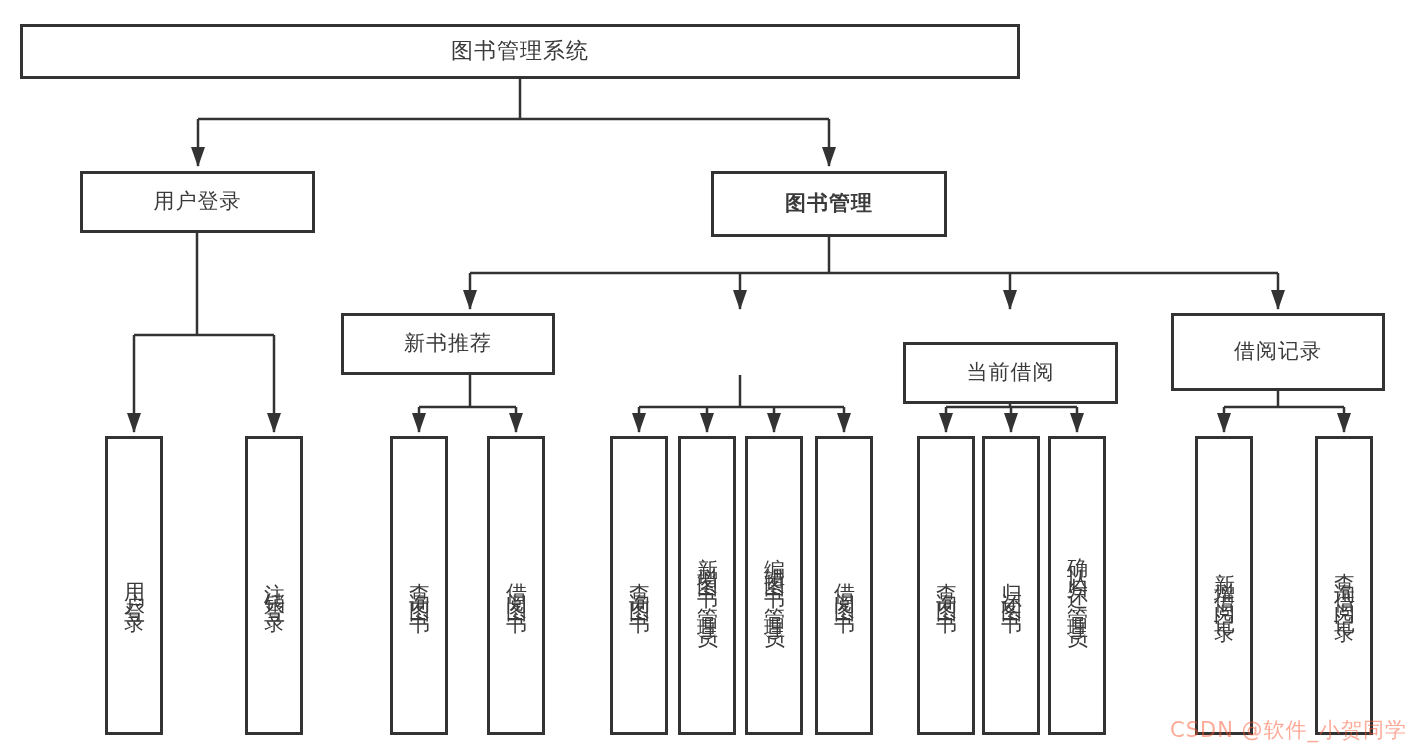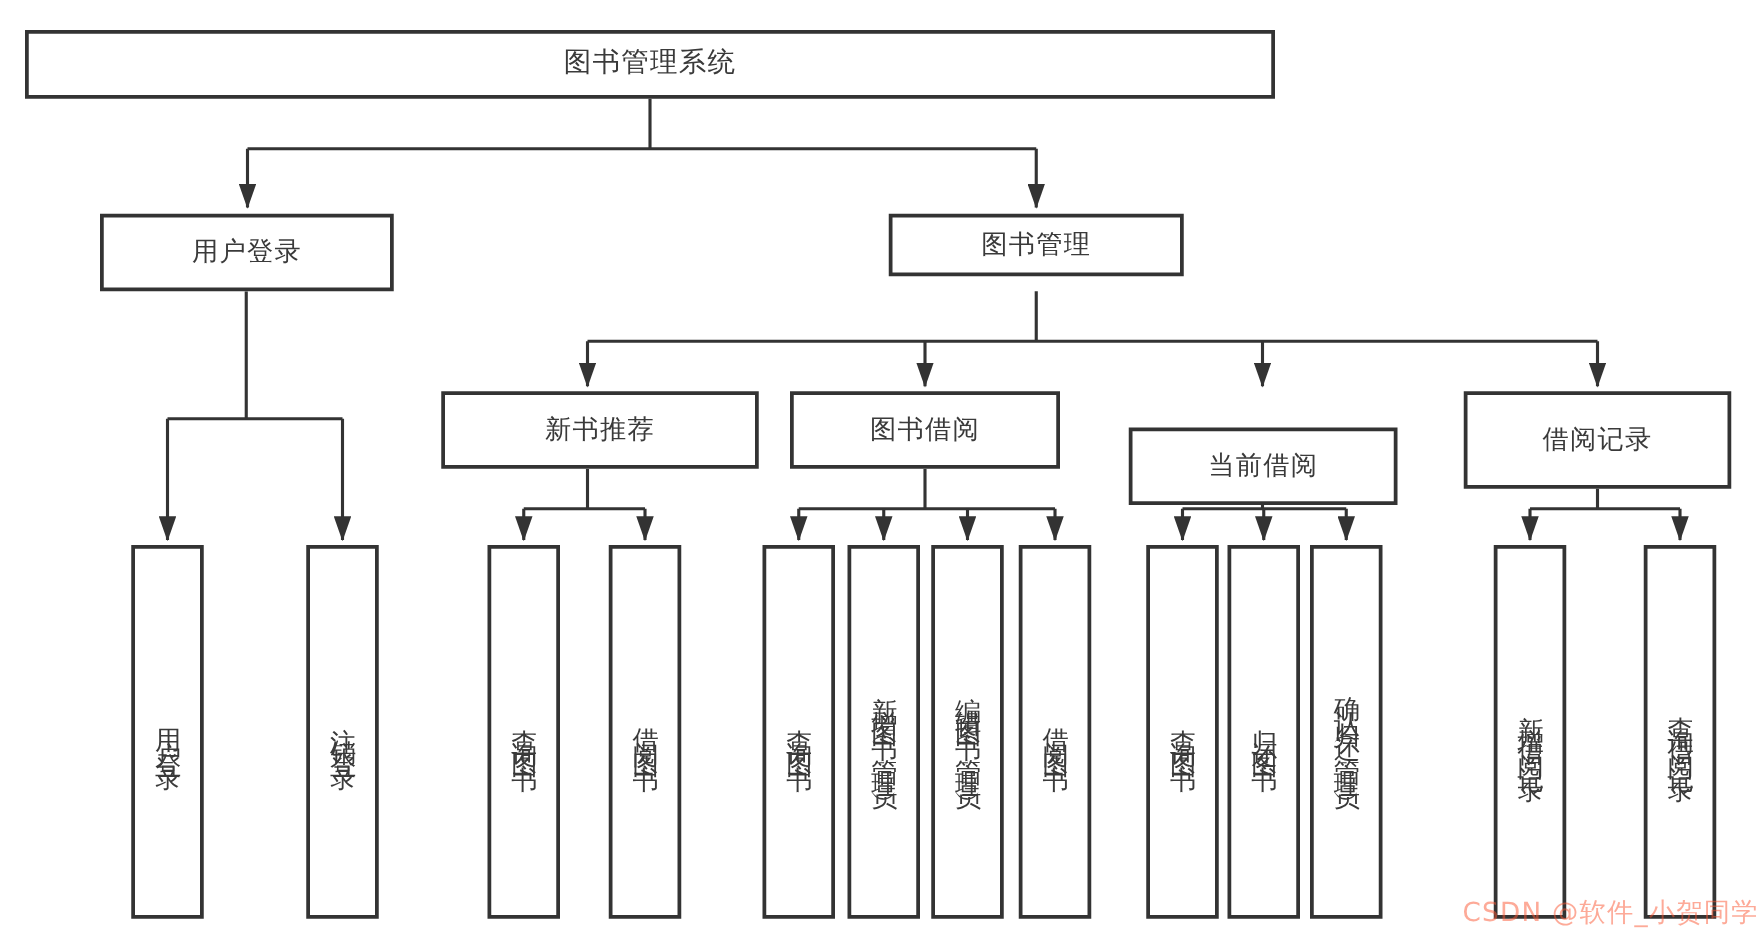--- a/index.html
+++ b/index.html
@@ -36,23 +36,23 @@
   }
   .box.vertical {
     writing-mode: vertical-rl;
     letter-spacing: 10px;
     font-size: 21px;
   }
   
   .b-root        { left: 20px;   top: 12px;  width: 1000px; height: 55px; font-size: 22px; margin-top: 12px; }
   
   .b-user-login  { left: 80px;   top: 171px; width: 235px;  height: 62px; }
-  .b-book-mgmt   { left: 711px;  top: 171px; width: 236px;  height: 50px; }
+  .b-book-mgmt   { left: 711px;  top: 171px; width: 236px;  height: 66px; font-weight: bold; }
   
-  .b-new-book    { left: 353px;  top: 313px; width: 254px;  height: 62px; }
+  .b-new-book    { left: 341px;  top: 313px; width: 214px;  height: 62px; }
   .b-book-borrow { left: 632px;  top: 313px; width: 216px;  height: 62px; }
   .b-cur-borrow  { left: 903px;  top: 313px; width: 215px;  height: 62px; margin-top: 29px; }
   .b-borrow-rec  { left: 1171px; top: 313px; width: 214px;  height: 78px; }
   
   .leaf { top: 436px; width: 58px; height: 299px; }
   .b-leaf-login      { left: 105px;  }
   .b-leaf-logout     { left: 245px;  }
   .b-leaf-nb-query   { left: 390px;  }
   .b-leaf-nb-borrow  { left: 487px;  }
   .b-leaf-bb-query   { left: 610px;  }
@@ -141,21 +141,20 @@
       <path d="M1344,407 V432" marker-end="url(#ah)"></path>
     </g>
   </svg>
 
   <div class="box b-root">图书管理系统</div>
 
   <div class="box b-user-login">用户登录</div>
   <div class="box b-book-mgmt">图书管理</div>
 
   <div class="box b-new-book">新书推荐</div>
-  <div class="box b-book-borrow">图书借阅</div>
   <div class="box b-cur-borrow">当前借阅</div>
   <div class="box b-borrow-rec">借阅记录</div>
 
   <div class="box vertical leaf b-leaf-login">用户登录</div>
   <div class="box vertical leaf b-leaf-logout">注销登录</div>
 
   <div class="box vertical leaf b-leaf-nb-query">查询图书</div>
   <div class="box vertical leaf b-leaf-nb-borrow">借阅图书</div>
 
   <div class="box vertical leaf b-leaf-bb-query">查询图书</div>

